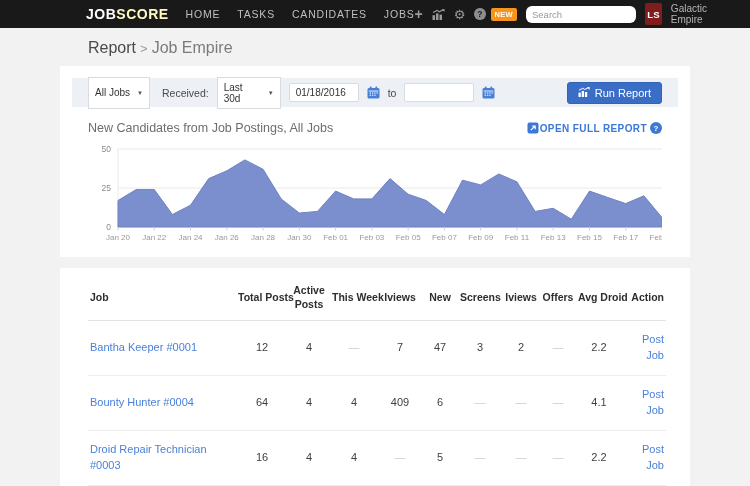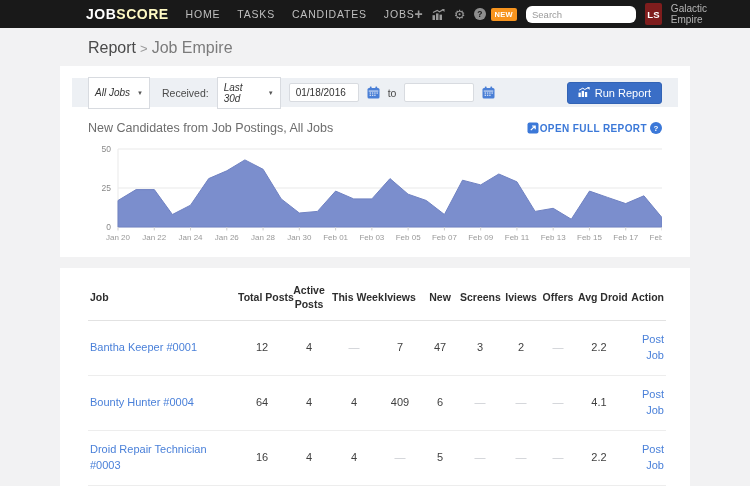--- a/index.html
+++ b/index.html
@@ -28,21 +28,21 @@
   .breadcrumb .bc-sep { color:#9a9a9a; font-size:13px; padding:0 4px; }
   .breadcrumb .bc-page { color:#7b7b7b; }
   .download-btn { background:#e3e3e3; border:1px solid #dcdcdc; border-radius:2px; color:#555; font-size:11px; padding:5px 12px; font-family:inherit; cursor:pointer; }
 
   
   .card { background:#fff; margin:0 60px; }
   .card-report { padding:12px 0 10px; }
 
   
   .filter-bar { margin:0 12px; background:#edf0f4; height:29px; display:flex; align-items:center; padding:0 16px; gap:8px; font-size:10.5px; color:#4a4a4a; }
-  .sel { background:#fff; border:1px solid #d8dbe0; border-radius:0; height:32px; display:flex; align-items:center; justify-content:space-between; padding:0 6px; font-size:10px; color:#333; cursor:pointer;font-style:italic; }
+  .sel { background:#fff; border:1px solid #d8dbe0; border-radius:0; height:32px; display:flex; align-items:center; justify-content:space-between; padding:0 6px; font-size:10px; color:#333; cursor:pointer; }
   .sel-jobs { width:62px; } .sel-range { width:64px; }
   .caret { font-size:6px; color:#555; margin-left:6px; }
   .flt-label { margin-left:4px; }
   .date-input { width:70px; height:19px; border:1px solid #d8dbe0; border-radius:2px; font-size:10px; padding:0 6px; color:#333; font-family:inherit; }
   .cal { display:flex; align-items:center; cursor:pointer; }
   .run-btn { margin-left:auto; background:#3a6ec6; border:1px solid #3263b5; border-radius:3px; color:#fff; font-size:11px; padding:4px 10px; display:flex; align-items:center; gap:5px; font-family:inherit; cursor:pointer; }
 
   
   .chart-head { display:flex; align-items:center; justify-content:space-between; padding:14px 28px 6px; }
   .chart-title { font-size:12.5px; color:#6d6d6d; }

